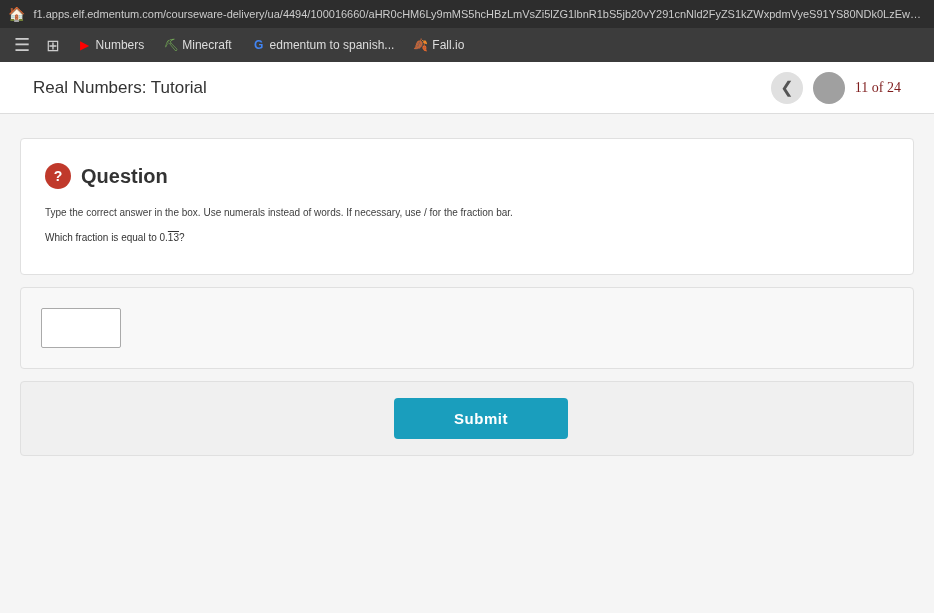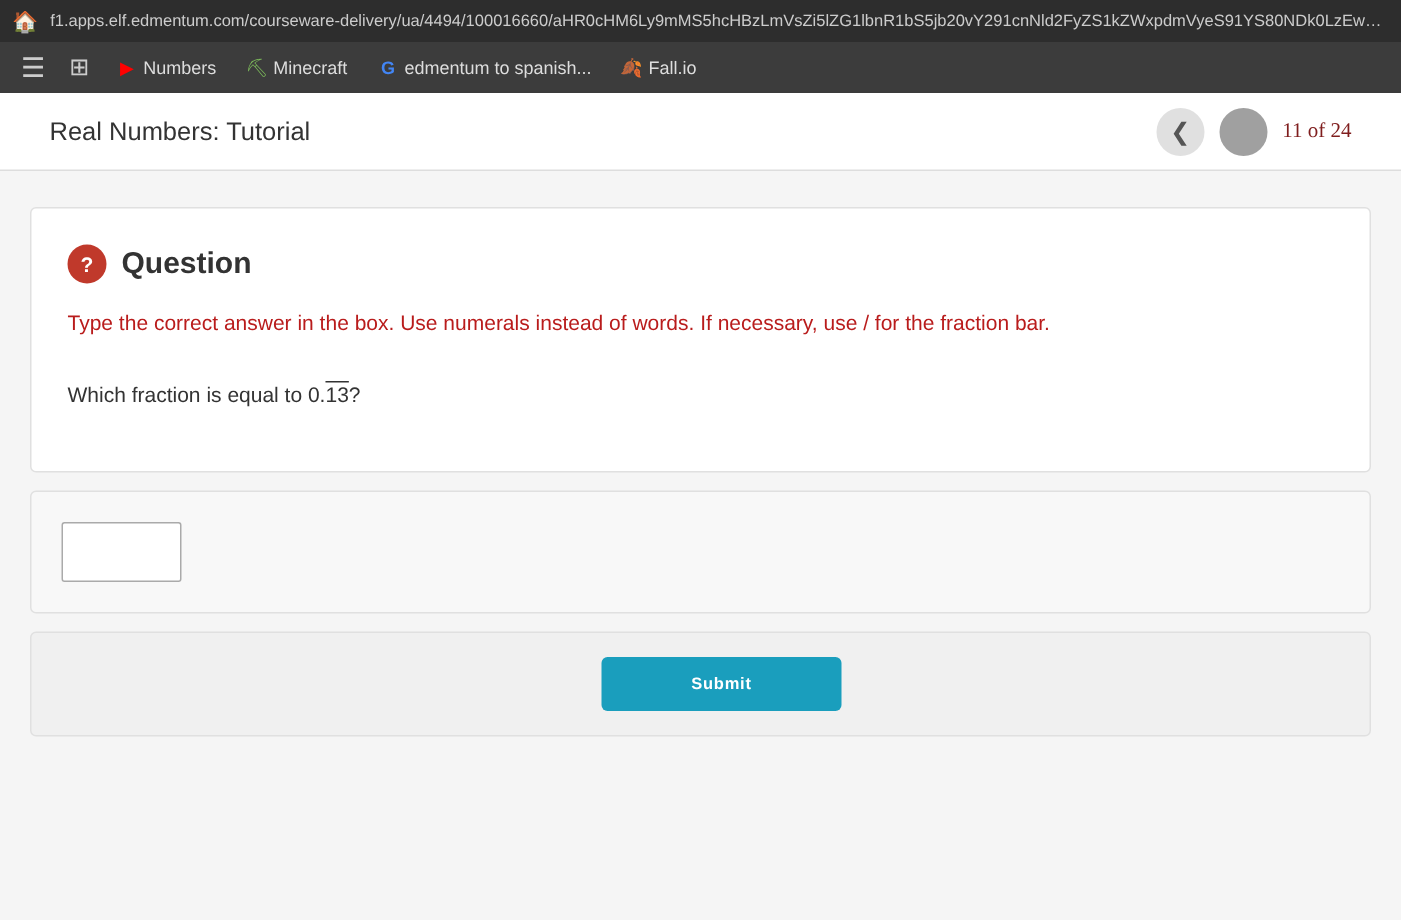--- a/index.html
+++ b/index.html
@@ -166,30 +166,30 @@
       font-size: 14px;
       flex-shrink: 0;
     }
     .question-label {
       font-size: 20px;
       font-weight: 700;
       color: #333;
     }
 
     .question-instruction {
-      font-size: 14px;
-      color: #b91c1c;
-      margin-bottom: 26px;
+      font-size: 10px;
+      color: #404040;
+      margin-bottom: 10px;
       line-height: 1.5;
     }
 
     .question-text {
-      font-size: 14px;
+      font-size: 10px;
       color: #333;
-      margin-bottom: 16px;
+      margin-bottom: 4px;
       line-height: 1.6;
     }
 
     .overline {
       text-decoration: overline;
     }
 
     
     .answer-area {
       background: #f8f8f8;
@@ -222,21 +222,21 @@
       align-items: center;
       justify-content: center;
     }
 
     .submit-btn {
       background: #1a9ebd;
       color: white;
       border: none;
       border-radius: 4px;
       padding: 12px 60px;
-      font-size: 11px;
+      font-size: 15px;
       font-weight: 600;
       cursor: pointer;
       letter-spacing: 0.5px;
       margin-left: 28px;
     }
   </style>
 </head>
 <body>
 
 <div class="browser-bar">

